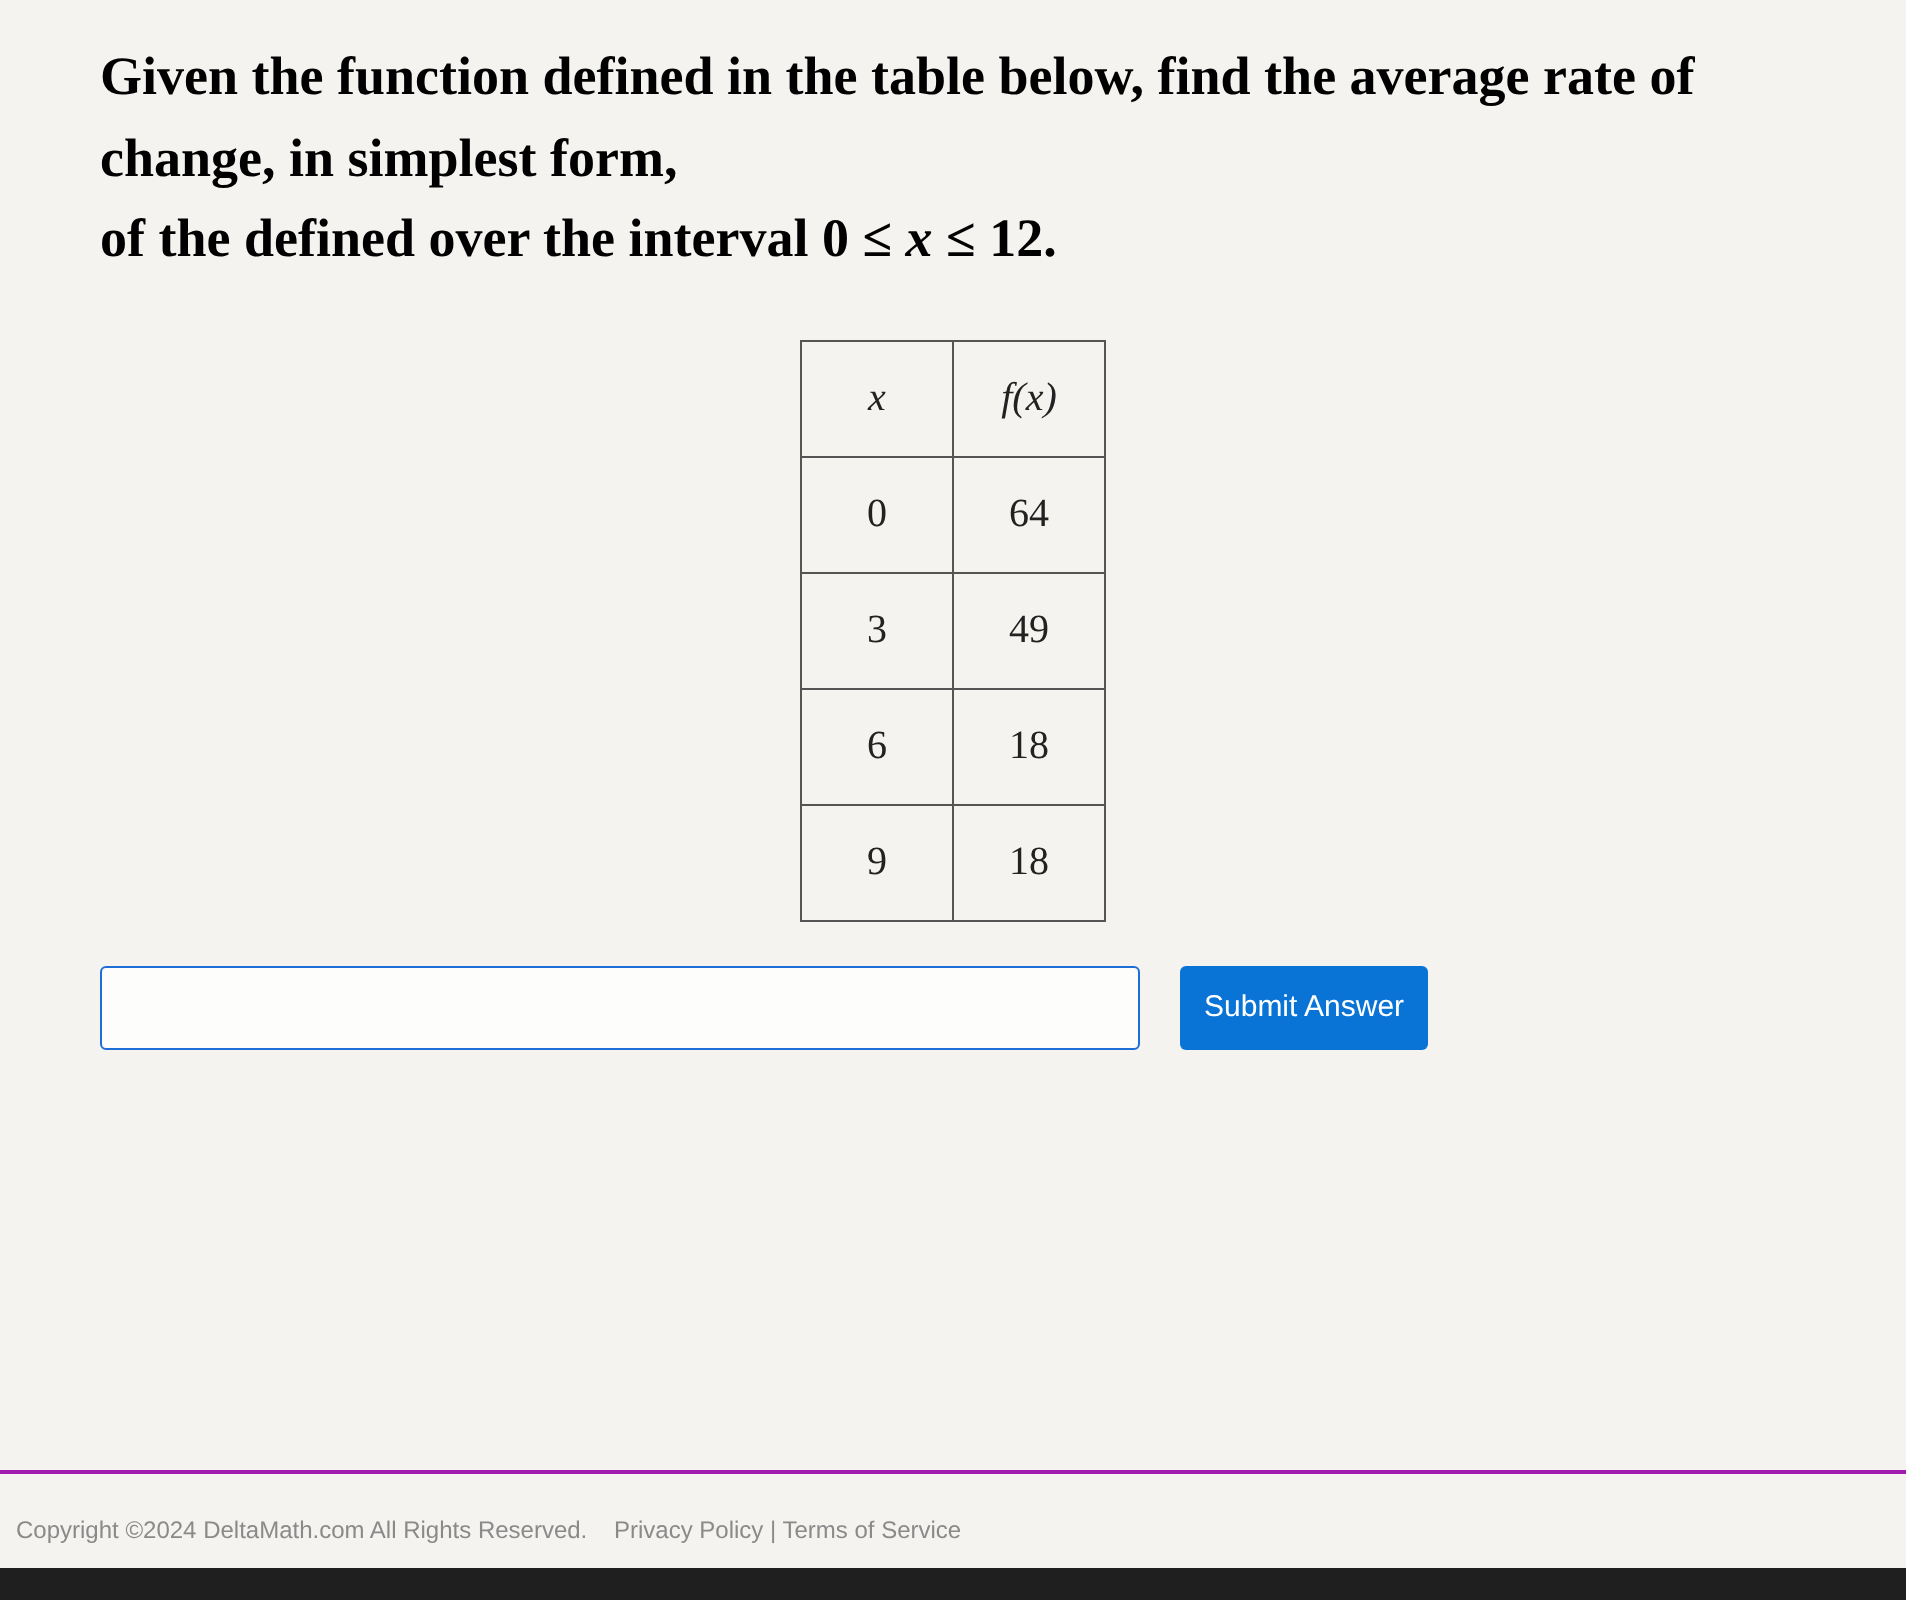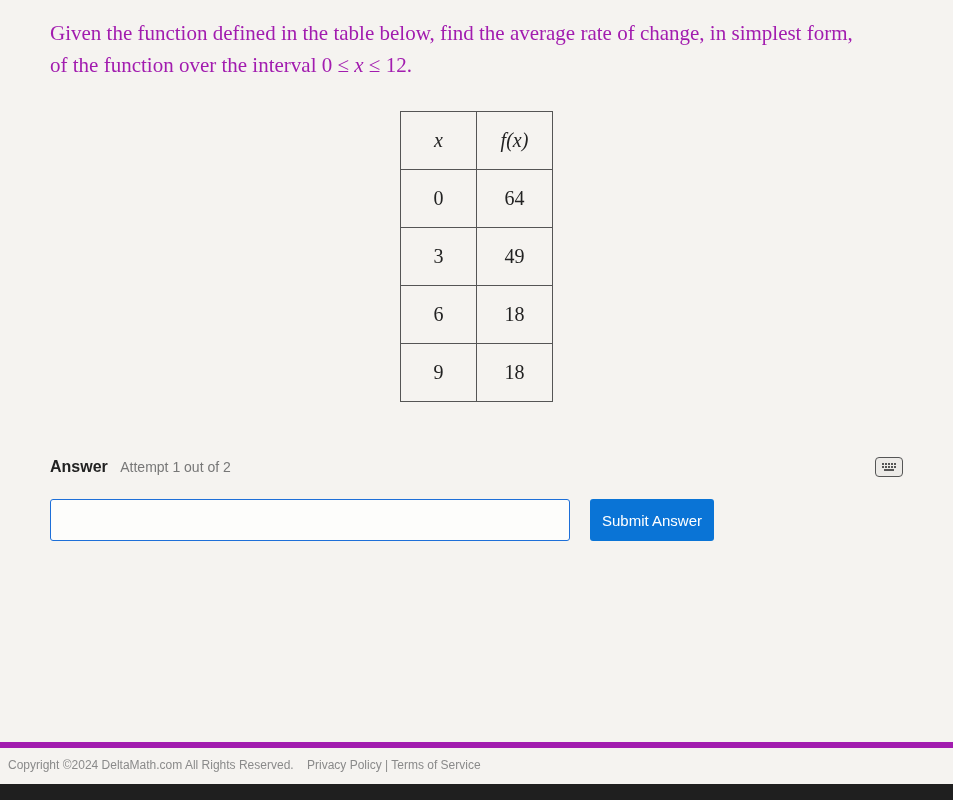--- a/index.html
+++ b/index.html
@@ -8,23 +8,24 @@
     height: 800px;
     background: #f5f3f0;
     font-family: Georgia, 'Times New Roman', serif;
     position: relative;
     overflow: hidden;
   }
   .content {
     padding: 18px 50px 0 50px;
   }
   .question-text {
-    font-size: 21px;
+    font-size: 27px;
     line-height: 1.5;
-    color: #a21caf;
+    color: #000000;
+    font-weight: bold;
   }
   .math-var { font-style: italic; font-family: 'Times New Roman', serif; }
   .table-wrap {
     display: flex;
     justify-content: center;
     margin-top: 30px;
   }
   table.fn {
     border-collapse: collapse;
   }
@@ -82,41 +83,41 @@
     height: 42px;
     font-size: 15px;
     font-family: Arial, sans-serif;
     cursor: pointer;
   }
   .footer {
     position: absolute;
     bottom: 28px;
     left: 0;
     width: 100%;
-    padding: 10px 8px 0 8px;
+    padding: 21px 8px 0 8px;
     font-family: Arial, sans-serif;
     font-size: 12px;
     color: #8a8a8a;
-    border-top: 6px solid #a21caf;
+    border-top: 2px solid #a21caf;
   }
   .footer a { color: #8a8a8a; text-decoration: none; }
   .bottom-bar {
     position: absolute;
     bottom: 0; left: 0;
     width: 100%; height: 16px;
     background: #1f1f1f;
   }
 </style>
 </head>
 <body>
 
 <div class="content">
   <div class="question-text">
     <span>Given the function defined in the table below, find the average rate of change, in simplest form,</span><br>
-    <span>of the function over the interval </span><span>0 ≤ <span class="math-var">x</span> ≤ 12.</span>
+    <span>of the defined over the interval </span><span>0 ≤ <span class="math-var">x</span> ≤ 12.</span>
   </div>
 
   <div class="table-wrap">
     <table class="fn">
       <tbody>
           <tr>
         <th><span class="math-var">x</span></th>
         <th><span class="math-var">f</span>(<span class="math-var">x</span>)</th>
       </tr>
       <tr>
@@ -132,41 +133,20 @@
         <td>18</td>
       </tr>
       <tr>
         <td>9</td>
         <td>18</td>
       </tr>
     </tbody>
       </table>
   </div>
 
-  <div class="answer-row">
-    <div class="answer-label">
-      <b>Answer</b>
-      <span class="attempt">Attempt 1 out of 2</span>
-    </div>
-    <span class="kb-icon">
-      <svg width="16" height="10" viewBox="0 0 16 10">
-        <rect x="1" y="1" width="2" height="2" fill="#555"></rect>
-          <rect x="4" y="1" width="2" height="2" fill="#555"></rect>
-          <rect x="7" y="1" width="2" height="2" fill="#555"></rect>
-          <rect x="10" y="1" width="2" height="2" fill="#555"></rect>
-          <rect x="13" y="1" width="2" height="2" fill="#555"></rect>
-        <rect x="1" y="4" width="2" height="2" fill="#555"></rect>
-          <rect x="4" y="4" width="2" height="2" fill="#555"></rect>
-          <rect x="7" y="4" width="2" height="2" fill="#555"></rect>
-          <rect x="10" y="4" width="2" height="2" fill="#555"></rect>
-          <rect x="13" y="4" width="2" height="2" fill="#555"></rect>
-        <rect x="3" y="7" width="10" height="2" fill="#555"></rect>
-      </svg>
-    </span>
-  </div>
 
   <div class="input-row">
     <input class="answer-input" type="text" value="" style="">
     <button class="submit-btn">Submit Answer</button>
   </div>
 </div>
 
 <div class="footer">
   <span>Copyright ©2024 DeltaMath.com All Rights Reserved.</span>
   &nbsp;&nbsp;

